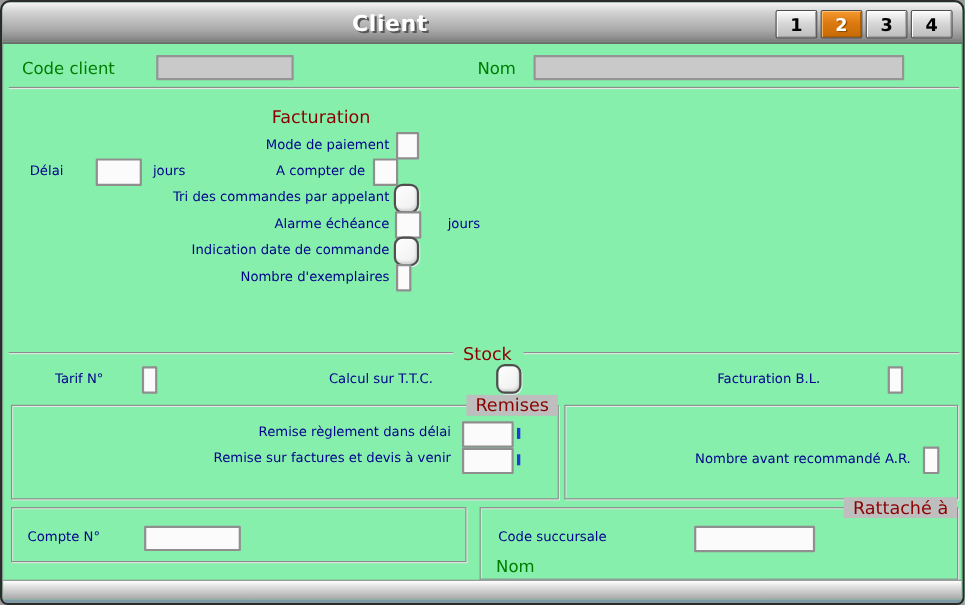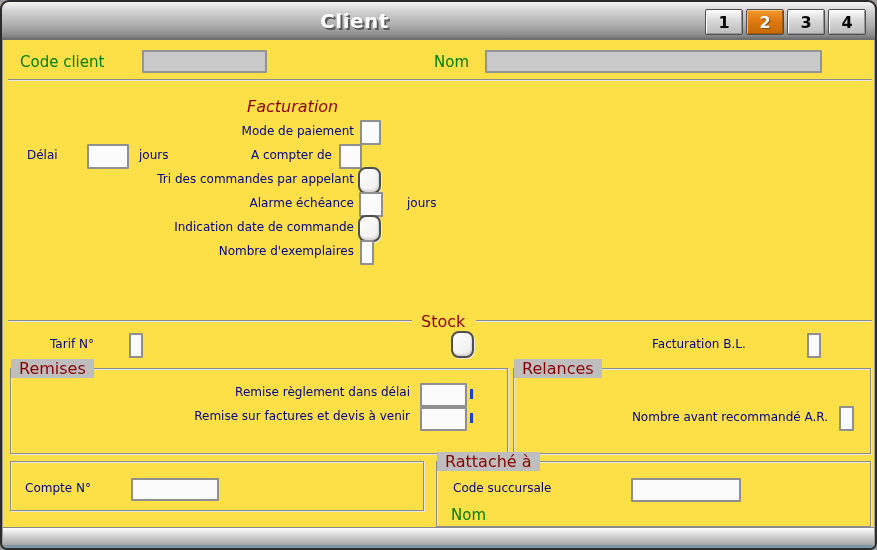--- a/index.html
+++ b/index.html
@@ -1,21 +1,21 @@
 <!DOCTYPE html>
 <html><head>
 <meta charset="utf-8">
 <style>
   * { margin:0; padding:0; box-sizing:border-box; }
   html,body { width:877px; height:550px; }
   body { font-family:"DejaVu Sans", "Liberation Sans", sans-serif; background:#9a9a9a; position:relative; }
 
   #window {
     position:absolute; left:0; top:0; width:877px; height:550px;
-    background:#fde047; border:2px solid #2b2b2b;
+    background:#86efac; border:2px solid #2b2b2b;
     border-radius:9px 9px 7px 7px; overflow:hidden;
     box-shadow: inset 0 0 0 1px #9e9e9e;
   }
 
   
   .titlebar {
     position:absolute; left:0; top:0; right:0; height:38px;
     background:linear-gradient(180deg,#f5f5f5 0%,#cfcfcf 28%,#a9a9a9 70%,#8b8b8b 92%,#787878 100%);
     border-bottom:2px solid #6f6f6f; border-radius:7px 7px 0 0;
   }
@@ -59,21 +59,21 @@
     box-shadow: 1px 1px 0 #e9e9e9, inset -1px -2px 2px #d4d4d4;
     cursor:pointer;
   }
 
   .hline { position:absolute; height:2px; border-top:1px solid #8c8c8c; border-bottom:1px solid #e6e6e6; }
 
   .panel {
     position:absolute; border:1px solid #8c8c8c;
     box-shadow: inset 1px 1px 0 #e6e6e6, 1px 1px 0 #e6e6e6;
   }
-  .panel .legend { position:absolute; top:-10px; left:0; right:0; text-align:left; }
+  .panel .legend { position:absolute; top:-10px; left:0; right:0; text-align:right; }
   .legend-chip { background:#bebebe; padding:0 8px; }
 
   .bluemark { position:absolute; width:3px; height:10px; background:#1e3ed8; }
 
   .statusbar {
     position:absolute; left:1px; right:1px; top:525px; height:18px;
     background:linear-gradient(180deg,#ffffff 0%,#dedede 35%,#a6a6a6 100%);
     border-top:1px solid #8a8a8a;
   }
   .bottom-accent { position:absolute; left:1px; right:1px; top:543px; height:3px; background:#7e98a8; }
@@ -93,21 +93,21 @@
     </div>
   </div>
 
   <div class="lbl green" style="left:18px; top:51px;">Code client</div>
   <input class="field gray" style="left: 140px; top: 48px; width: 125px; height: 23px;" value="">
   <div class="lbl green" style="left:432px; top:51px;">Nom</div>
   <input class="field gray" style="left: 483px; top: 48px; width: 337px; height: 23px;" value="">
 
   <div class="hline" style="left:6px; top:77px; width:864px;"></div>
 
-  <div class="lbl sec-title" style="left:245px; top:95px;font-style:italic;">Facturation</div>
+  <div class="lbl sec-title" style="left:245px; top:95px;">Facturation</div>
 
   <div class="lbl right" style="left:20px; top:122px; width:332px;">Mode de paiement</div>
   <input class="field" style="left: 358px; top: 118px; width: 21px; height: 25px;" value="">
 
   <div class="lbl" style="left:25px; top:146px;">Délai</div>
   <input class="field" style="left: 85px; top: 142px; width: 42px; height: 25px;" value="">
   <div class="lbl" style="left:137px; top:146px;">jours</div>
   <div class="lbl right" style="left:180px; top:146px; width:150px;">A compter de</div>
   <input class="field" style="left: 337px; top: 142px; width: 23px; height: 25px;" value="">
 
@@ -123,36 +123,36 @@
 
   <div class="lbl right" style="left:20px; top:242px; width:332px;">Nombre d'exemplaires</div>
   <input class="field" style="left: 358px; top: 238px; width: 14px; height: 25px; padding: 0px 1px;" value="">
 
   <div class="hline" style="left:6px; top:318px; width:404px;"></div>
   <div class="hline" style="left:474px; top:318px; width:396px;"></div>
   <div class="lbl sec-title" style="left:419px; top:310px;text-align:right;">Stock</div>
 
   <div class="lbl" style="left:48px; top:335px;">Tarif N°</div>
   <input class="field" style="left: 127px; top: 331px; width: 14px; height: 25px; padding: 0px 1px;" value="">
+  <div class="lbl" style="left:297px; top:335px;">Calcul sur T.T.C.</div>
   <div class="roundbox" style="left:449px; top:329px;"></div>
   <div class="lbl" style="left:650px; top:335px;">Facturation B.L.</div>
   <input class="field" style="left: 805px; top: 331px; width: 14px; height: 25px; padding: 0px 1px;" value="">
 
   <div class="panel" style="left:8px; top:366px; width:498px; height:86px;">
     <div class="legend"><span class="lbl sec-title legend-chip" style="position:static;">Remises</span></div>
     <div class="lbl right" style="left:12px; top:16px; width:387px;">Remise règlement dans délai</div>
     <input class="field" style="left: 409px; top: 14px; width: 47px; height: 24px;" value="">
     <div class="bluemark" style="left:459px; top:20px;"></div>
     <div class="lbl right" style="left:12px; top:40px; width:387px;">Remise sur factures et devis à venir</div>
     <input class="field" style="left: 409px; top: 38px; width: 47px; height: 24px;" value="">
     <div class="bluemark" style="left:459px; top:44px;"></div>
   </div>
 
   <div class="panel" style="left:511px; top:366px; width:358px; height:86px;">
-    <div class="legend"><span class="lbl sec-title legend-chip" style="position:static;">Relances</span></div>
     <div class="lbl right" style="left:14px; top:41px; width:300px;">Nombre avant recommandé A.R.</div>
     <input class="field" style="left: 325px; top: 37px; width: 15px; height: 25px; padding: 0px 1px;" value="">
   </div>
 
   <div class="panel" style="left:8px; top:459px; width:414px; height:50px;">
     <div class="lbl" style="left:14px; top:19px;">Compte N°</div>
     <input class="field" style="left: 120px; top: 16px; width: 88px; height: 23px;" value="">
   </div>
 
   <div class="panel" style="left:434px; top:459px; width:435px; height:66px;">

